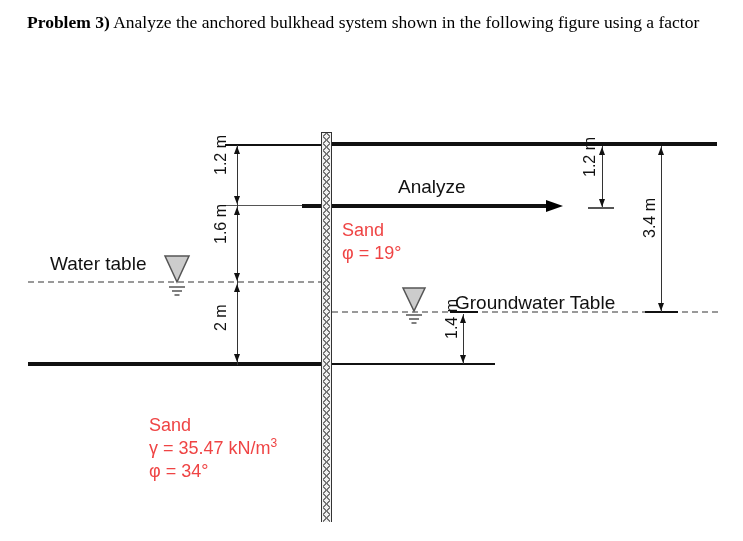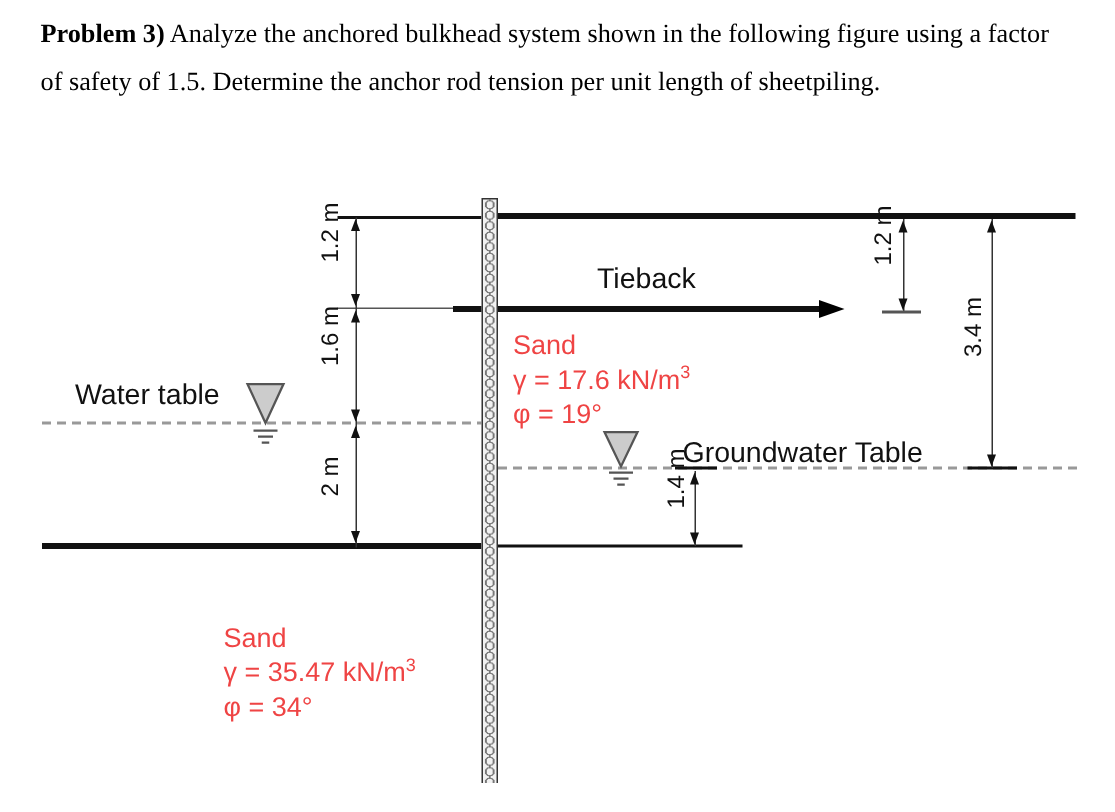--- a/index.html
+++ b/index.html
@@ -35,31 +35,30 @@
   .sandblock sup{font-size:12px;line-height:0;}
   .sym{position:absolute;}
 </style>
 </head>
 <body>
 
 <div id="page">
 
   <div class="prob">
     <div><b>Problem 3)</b><span> Analyze the anchored bulkhead system shown in the following figure using a factor</span></div>
-    <div>of safety of 1.5. Determine the anchor rod tension per unit length of sheetpiling.</div>
   </div>
 
   <div class="hline" style="left:225px;top:144px;width:96px;height:2px;"></div>
   <div class="hline" style="left:332px;top:142px;width:385px;height:4px;"></div>
 
   <div class="hline" style="left:225px;top:205px;width:77px;height:1px;background:#555;"></div>
 
   <div class="hline" style="left:302px;top:204px;width:246px;height:4px;"></div>
   <div class="tb-head" style="left:546px;top:200px;"></div>
-  <div class="flabel" style="left:398px;top:176px;">Tieback</div>
+  <div class="flabel" style="left:398px;top:176px;">Analyze</div>
 
   <div class="dash" style="left:28px;top:281px;width:293px;"></div>
   <div class="flabel" style="left:38px;top:253px;margin-left:12px;">Water table</div>
   <svg class="sym" style="left:160px;top:255px;" width="34" height="46" viewBox="0 0 34 46">
     <polygon points="5,1 29,1 17,27" fill="#cccccc" stroke="#555555" stroke-width="1.5"></polygon>
     <line x1="9" y1="32" x2="25" y2="32" stroke="#555" stroke-width="1.5"></line>
     <line x1="12" y1="36" x2="22" y2="36" stroke="#555" stroke-width="1.5"></line>
     <line x1="14.5" y1="40" x2="19.5" y2="40" stroke="#555" stroke-width="1.5"></line>
   </svg>
 
@@ -113,21 +112,20 @@
 
   <div class="vline" style="left:463px;top:314px;height:50px;"></div>
   <div class="arr up" style="left:460px;top:315px;"></div>
   <div class="arr down" style="left:460px;top:355px;"></div>
   <div class="vlabel" style="left:452px;top:339px;">
       <span>1.4 m</span>
     </div>
 
   <div class="sandblock" style="left:342px;top:219px;">
     <div>Sand</div>
-    <div><span>γ = 17.6 kN/m</span><sup>3</sup></div>
     <div>φ = 19°</div>
   </div>
 
   <div class="sandblock" style="left:149px;top:414px;">
     <div>Sand</div>
     <div><span>γ = 35.47 kN/m</span><sup>3</sup></div>
     <div>φ = 34°</div>
   </div>
 
 </div>

